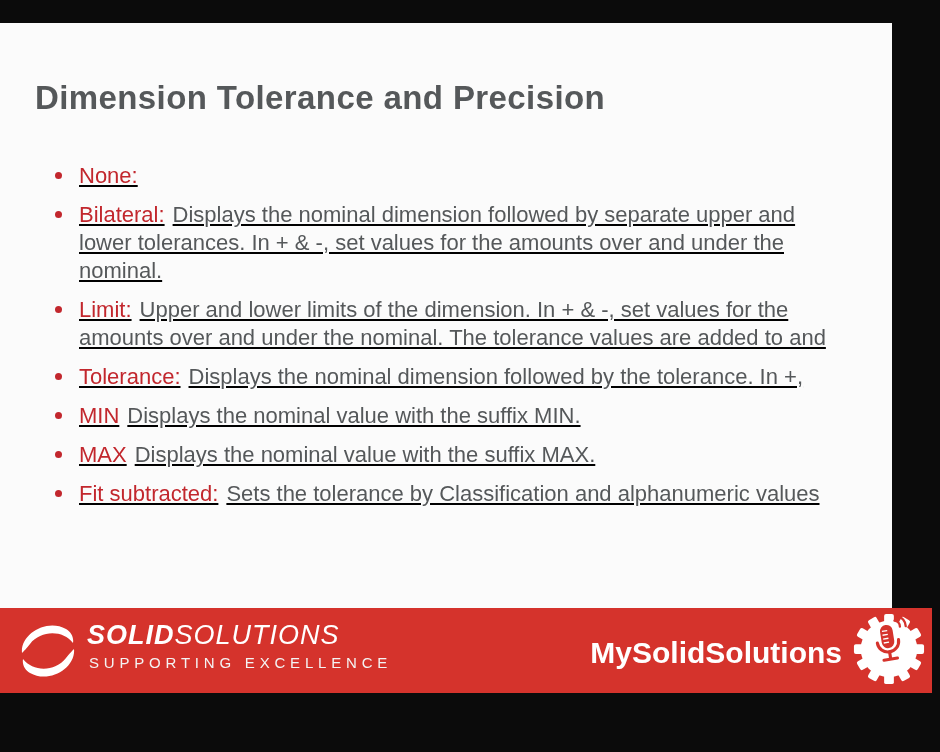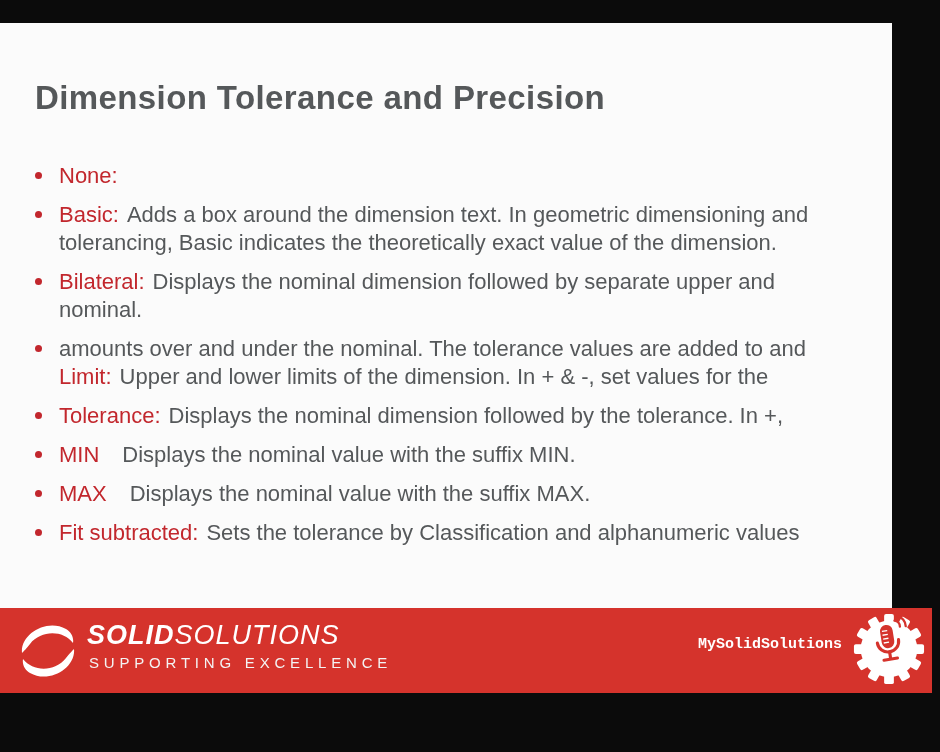--- a/index.html
+++ b/index.html
@@ -26,42 +26,42 @@
     position:absolute;left:0;top:23px;width:892px;height:619px;
     background:var(--slide-bg);
   }
   .slide-title{
     position:absolute;left:35px;top:56px;
     font-size:33px;letter-spacing:0.4px;
     color:var(--body-gray);
     white-space:nowrap;
   }
   .bullets{
-    position:absolute;left:32px;top:139px;width:880px;
+    position:absolute;left:52px;top:139px;width:880px;text-decoration:underline;
   }
   .bullet{
     display:flex;
     margin-bottom:11px;
     font-size:22px;line-height:28px;
     color:var(--body-gray);
   }
   .dot{
     flex:0 0 27px;
   }
   .dot::before{
     content:"";display:block;width:7px;height:7px;border-radius:50%;
     background:var(--text-red);margin-top:10px;margin-left:3px;
   }
   .lines{flex:1 1 auto;}
   .line{white-space:nowrap;}
   .lead{
     color:var(--text-red);
     margin-right:8px;
   }
-  .lead.wide{margin-right:23px;}
+  .lead.wide{margin-right:8px;}
   .footer{
     position:absolute;left:0;top:608px;width:932px;height:85px;
     background:var(--accent-red);
   }
   .logo{
     position:absolute;left:16px;top:12px;
     display:flex;align-items:flex-start;
   }
   .logo-mark{width:64px;height:58px;margin-top:2px;}
   .brand-text{margin-left:7px;color:var(--white);}
@@ -70,23 +70,22 @@
     white-space:nowrap;
   }
   .brand-bold{font-weight:bold;}
   .brand-light{font-weight:normal;}
   .tagline{
     font-size:15px;letter-spacing:4.8px;margin-top:4px;margin-left:2px;
     color:#f4f4f4;white-space:nowrap;
   }
   .account-label{
     position:absolute;right:90px;top:28px;
-    font-size:15px;font-weight:bold;color:var(--white);
+    font-size:30px;font-weight:bold;color:var(--white);
     white-space:nowrap;
-    font-family:Liberation Mono, monospace;
   }
   .podcast-badge{
     position:absolute;right:6px;top:5px;width:74px;height:74px;
   }
   .bottom-bar{
     position:absolute;left:0;top:727px;width:940px;height:25px;
     background:var(--bar-black);
   }
 </style>
 </head>
@@ -99,41 +98,35 @@
 
   <div class="bullets">
 
     <div class="bullet">
       <span class="dot"></span>
       <div class="lines">
         <div class="line"><span class="lead">None:</span><span></span></div>
       </div>
     </div>
 
-    <div class="bullet">
-      <span class="dot"></span>
-      <div class="lines">
-        <div class="line"><span class="lead">Basic:</span><span>Adds a box around the dimension text. In geometric dimensioning and</span></div>
-        <div class="line">tolerancing, Basic indicates the theoretically exact value of the dimension.</div>
-      </div>
-    </div>
 
     <div class="bullet">
       <span class="dot"></span>
       <div class="lines">
         <div class="line"><span class="lead">Bilateral:</span><span>Displays the nominal dimension followed by separate upper and</span></div>
+        <div class="line">lower tolerances. In + &amp; -, set values for the amounts over and under the</div>
         <div class="line">nominal.</div>
       </div>
     </div>
 
     <div class="bullet">
       <span class="dot"></span>
       <div class="lines">
+        <div class="line"><span class="lead">Limit:</span><span>Upper and lower limits of the dimension. In + &amp; -, set values for the</span></div>
         <div class="line">amounts over and under the nominal. The tolerance values are added to and</div>
-        <div class="line"><span class="lead">Limit:</span><span>Upper and lower limits of the dimension. In + &amp; -, set values for the</span></div>
       </div>
     </div>
 
     <div class="bullet">
       <span class="dot"></span>
       <div class="lines">
         <div class="line"><span class="lead">Tolerance:</span><span>Displays the nominal dimension followed by the tolerance. In +,</span></div>
       </div>
     </div>
 

